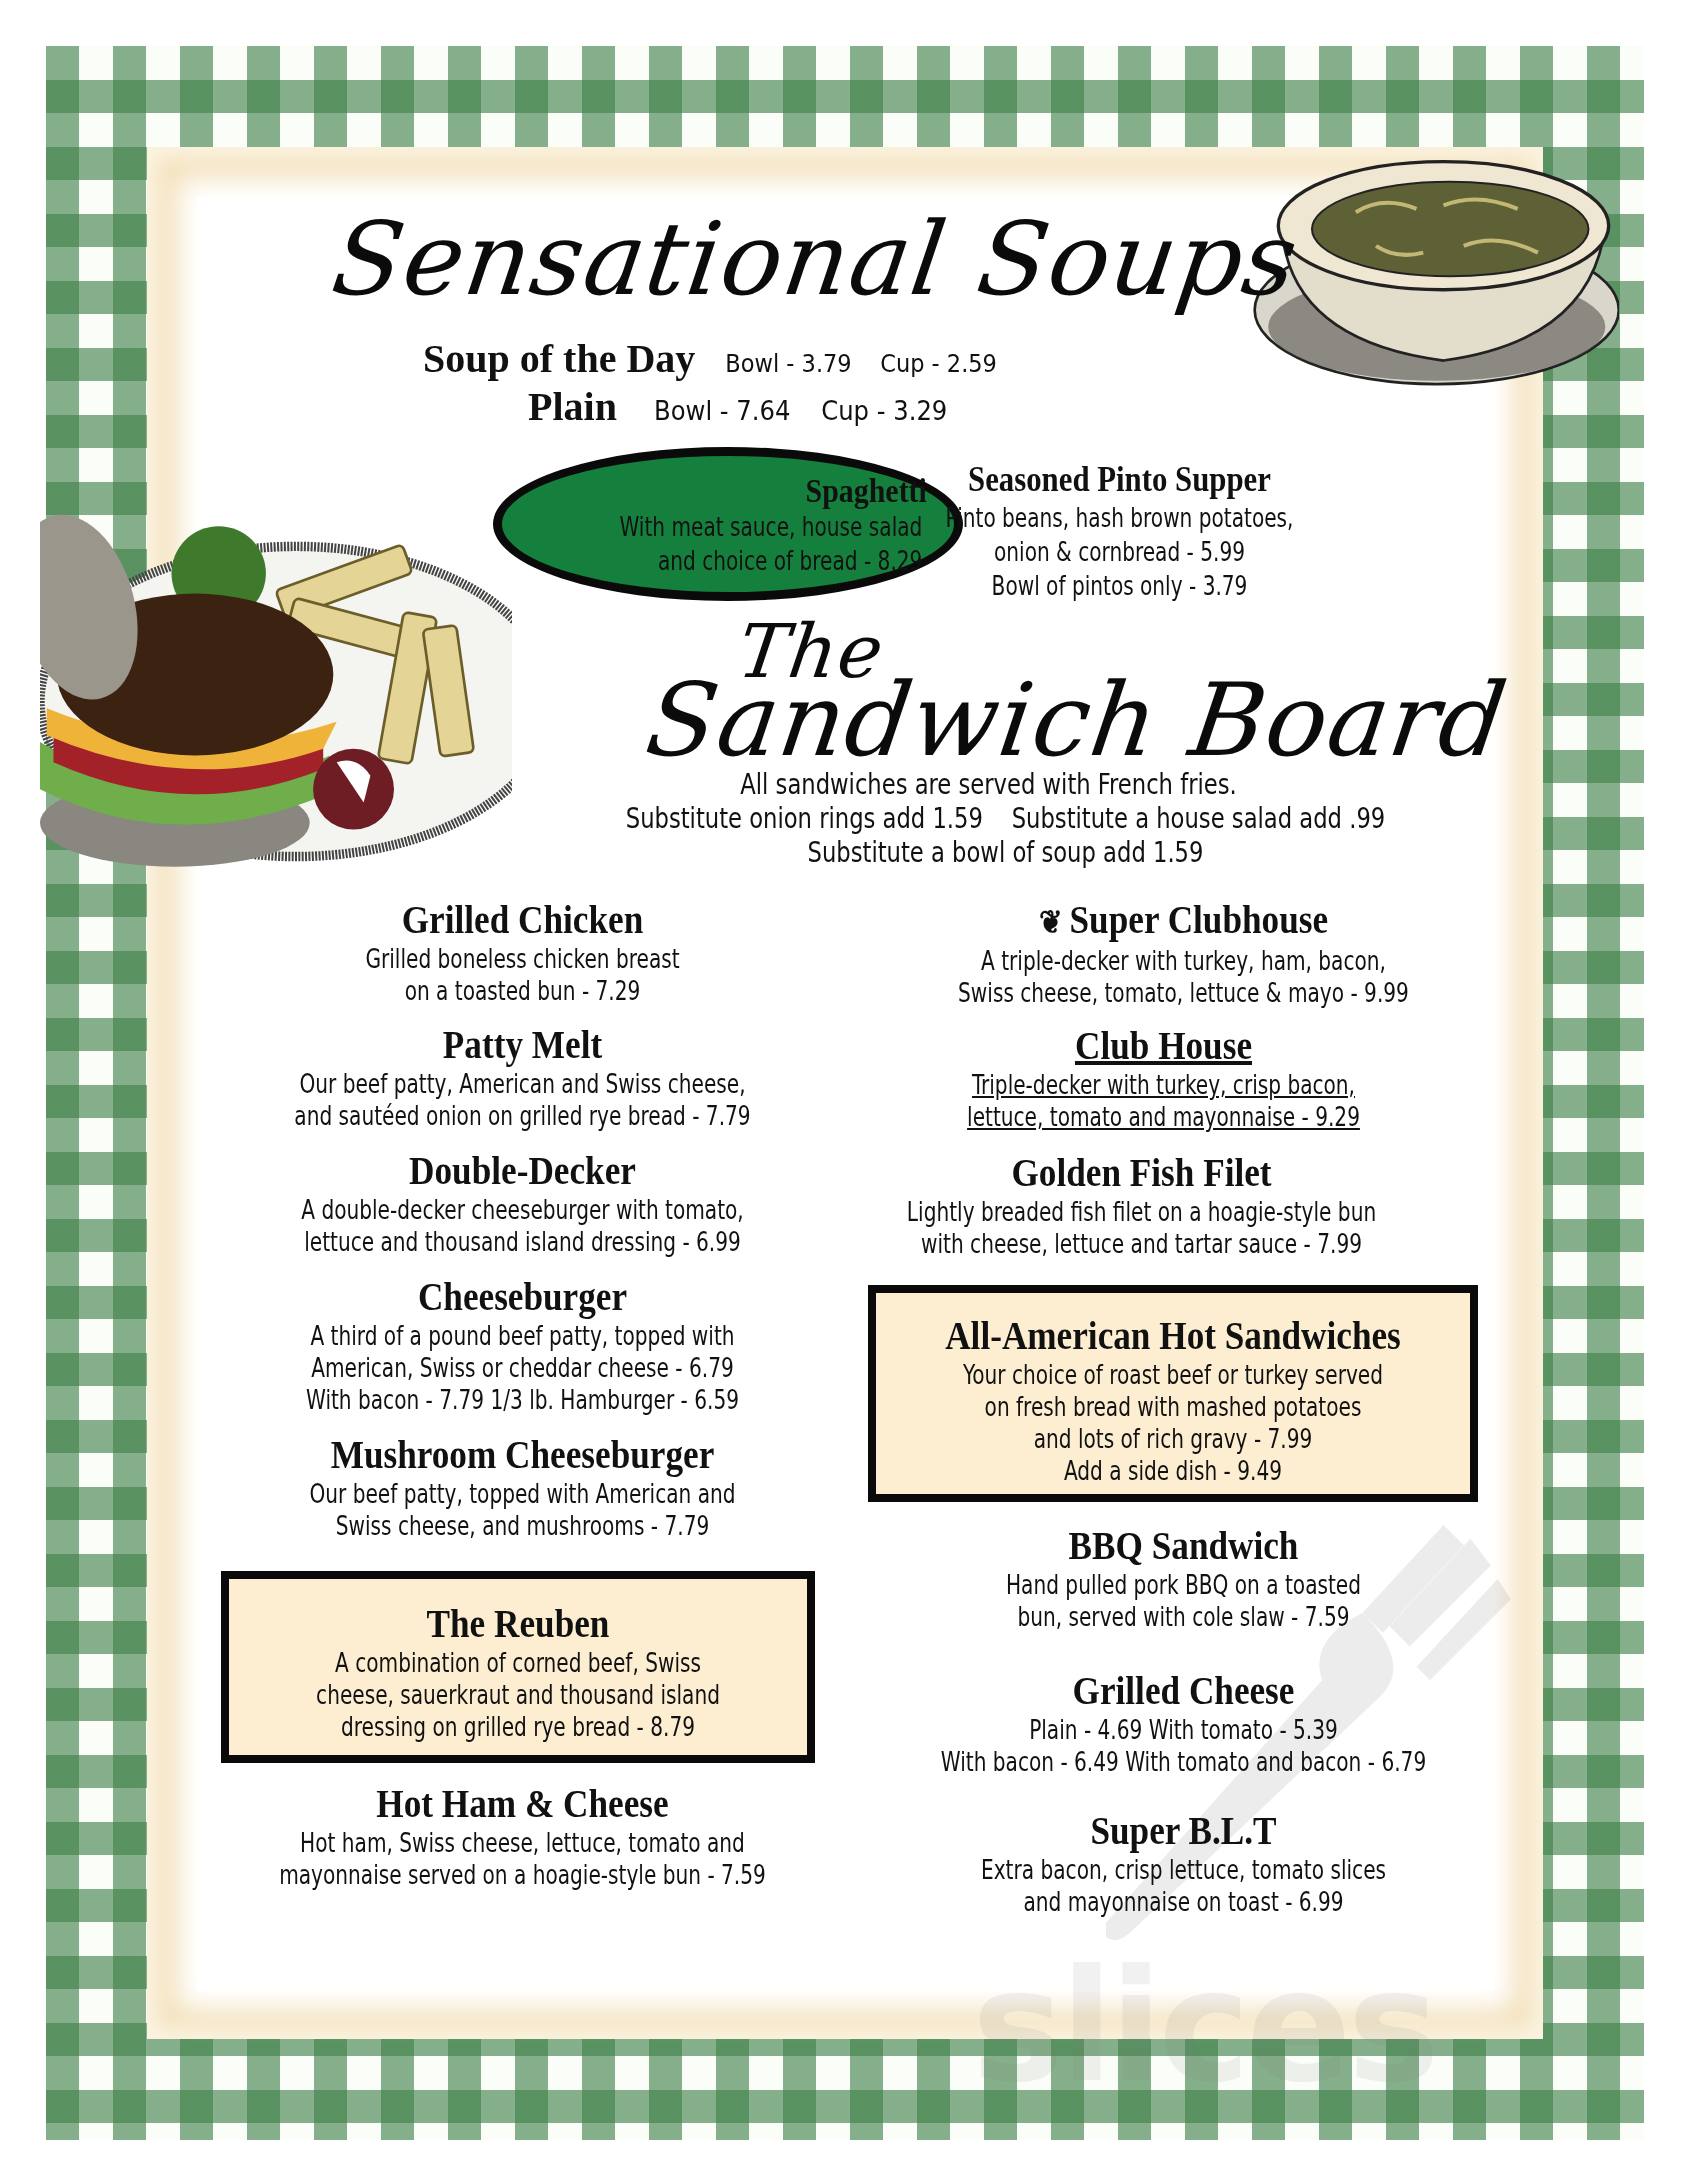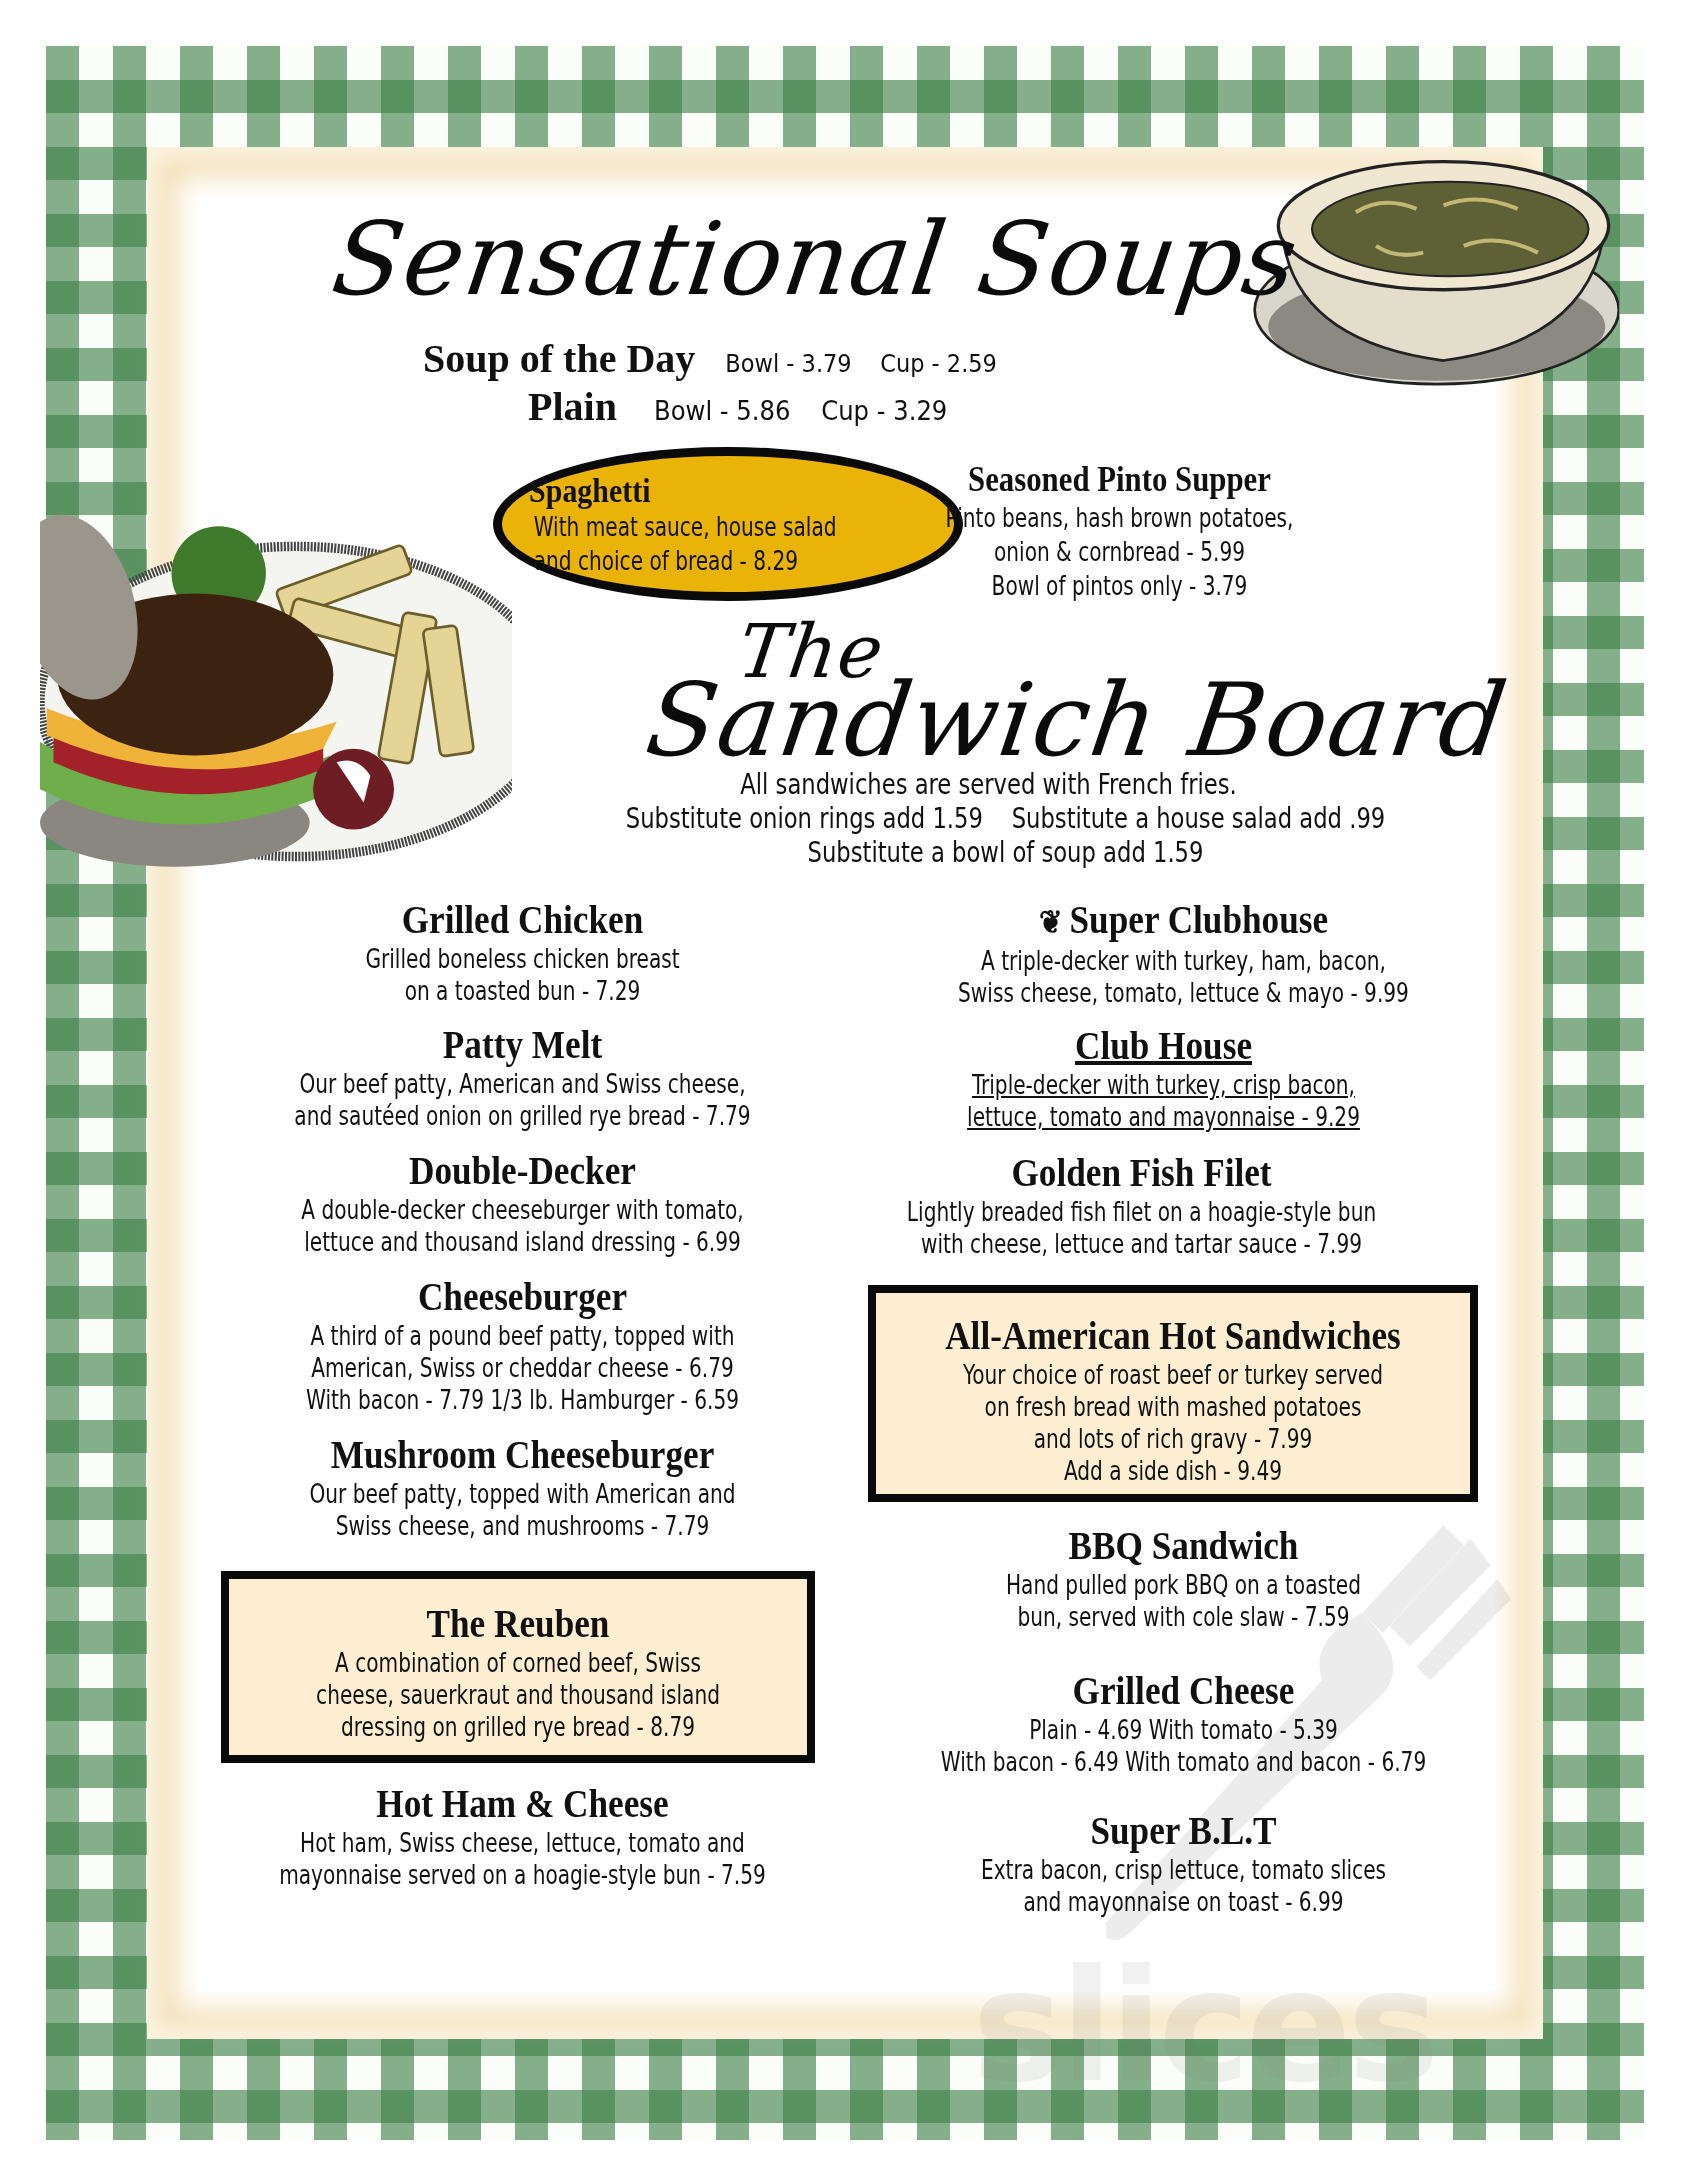--- a/index.html
+++ b/index.html
@@ -19,21 +19,21 @@
   .inner { position:absolute; left:196px; top:196px; width:1299px; height:1795px;
     background:#ffffff; box-shadow: 0 0 27px 20px #ffffff; }
   .script { font-family:"DejaVu Serif", serif; font-style:italic; font-weight:normal; position:absolute; color:#0b0b0b; transform:skewX(-8deg); letter-spacing:1.3px; }
   .serifb { font-family:"Liberation Serif","DejaVu Serif", serif; font-weight:bold;margin-left:8px; }
   .abs { position:absolute; }
   .center { text-align:center; }
   .item-name { font-family:"Liberation Serif","DejaVu Serif", serif; font-weight:bold; font-size:40px; line-height:46px; transform:scaleX(0.88); }
   .item-desc { font-size:26px; line-height:32px; transform:scaleX(0.86); white-space:pre-line; }
   .col-item { position:absolute; width:607px; text-align:center; }
   .boxed { position:absolute; background:#fdeed2; border:8.8px solid #0a0a0a; box-sizing:border-box; text-align:center; }
-  .oval { position:absolute; left:493px; top:447px; width:470px; height:154px; border:9.4px solid #0a0a0a; border-radius:50%; background:#eab308; box-sizing:border-box; text-align:left; }
+  .oval { position:absolute; left:493px; top:447px; width:470px; height:154px; border:9.4px solid #0a0a0a; border-radius:50%; background:#15803d; box-sizing:border-box; text-align:right; }
   .bowl-art { position:absolute; left:1241px; top:138px; width:378px; height:263px; }
   .burger-art { position:absolute; left:40px; top:472px; width:472px; height:405px; }
   .fork-watermark { position:absolute; left:1106px; top:1525px; width:405px; height:432px; opacity:0.07; }
   .wm-text { position:absolute; left:972px; top:1936px; font-family:"DejaVu Sans", sans-serif; font-weight:bold; font-size:155px; color:rgba(120,120,120,0.10); letter-spacing:-4px; }
 </style>
 </head>
 <body>
 
 <div class="gingham"></div>
 <div class="parchment"></div>
@@ -74,21 +74,21 @@
 <div class="wm-text">slices</div>
 
 <div class="script" style="left:334px; top:202px; font-size:101px; line-height:115px;">Sensational Soups</div>
 
 <div class="abs" style="left:415px; top:335px; white-space:nowrap;">
   <span class="serifb" style="font-size:40px;">Soup of the Day</span>
   <span style="font-size:25px; margin-left:27px; white-space:pre;">Bowl - 3.79    Cup - 2.59</span>
 </div>
 <div class="abs" style="left:520px; top:383px; white-space:nowrap;">
   <span class="serifb" style="font-size:40px;">Plain</span>
-  <span style="font-size:27px; margin-left:34px; white-space:pre;">Bowl - 5.86    Cup - 3.29</span>
+  <span style="font-size:27px; margin-left:34px; white-space:pre;">Bowl - 7.64    Cup - 3.29</span>
 </div>
 
 <div class="oval">
   <div class="item-name" style="font-size:34px; line-height:39px; margin-top:15px;">Spaghetti</div>
   <div class="item-desc" style="font-size:26px; line-height:34px;">With meat sauce, house salad
 and choice of bread - 8.29</div>
 </div>
 
 <div class="col-item" style="left:816px; top:459px;">
   <div class="item-name" style="font-size:35px; line-height:42px;">Seasoned Pinto Supper</div>

